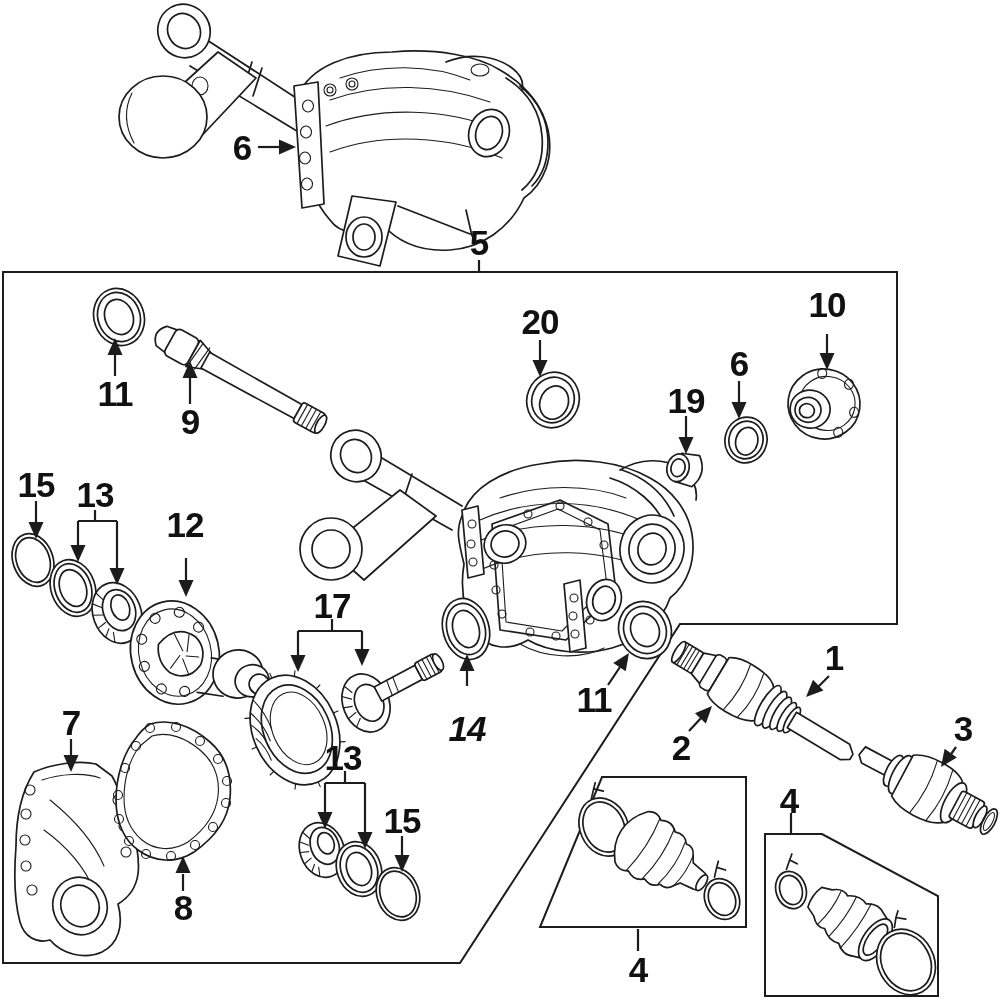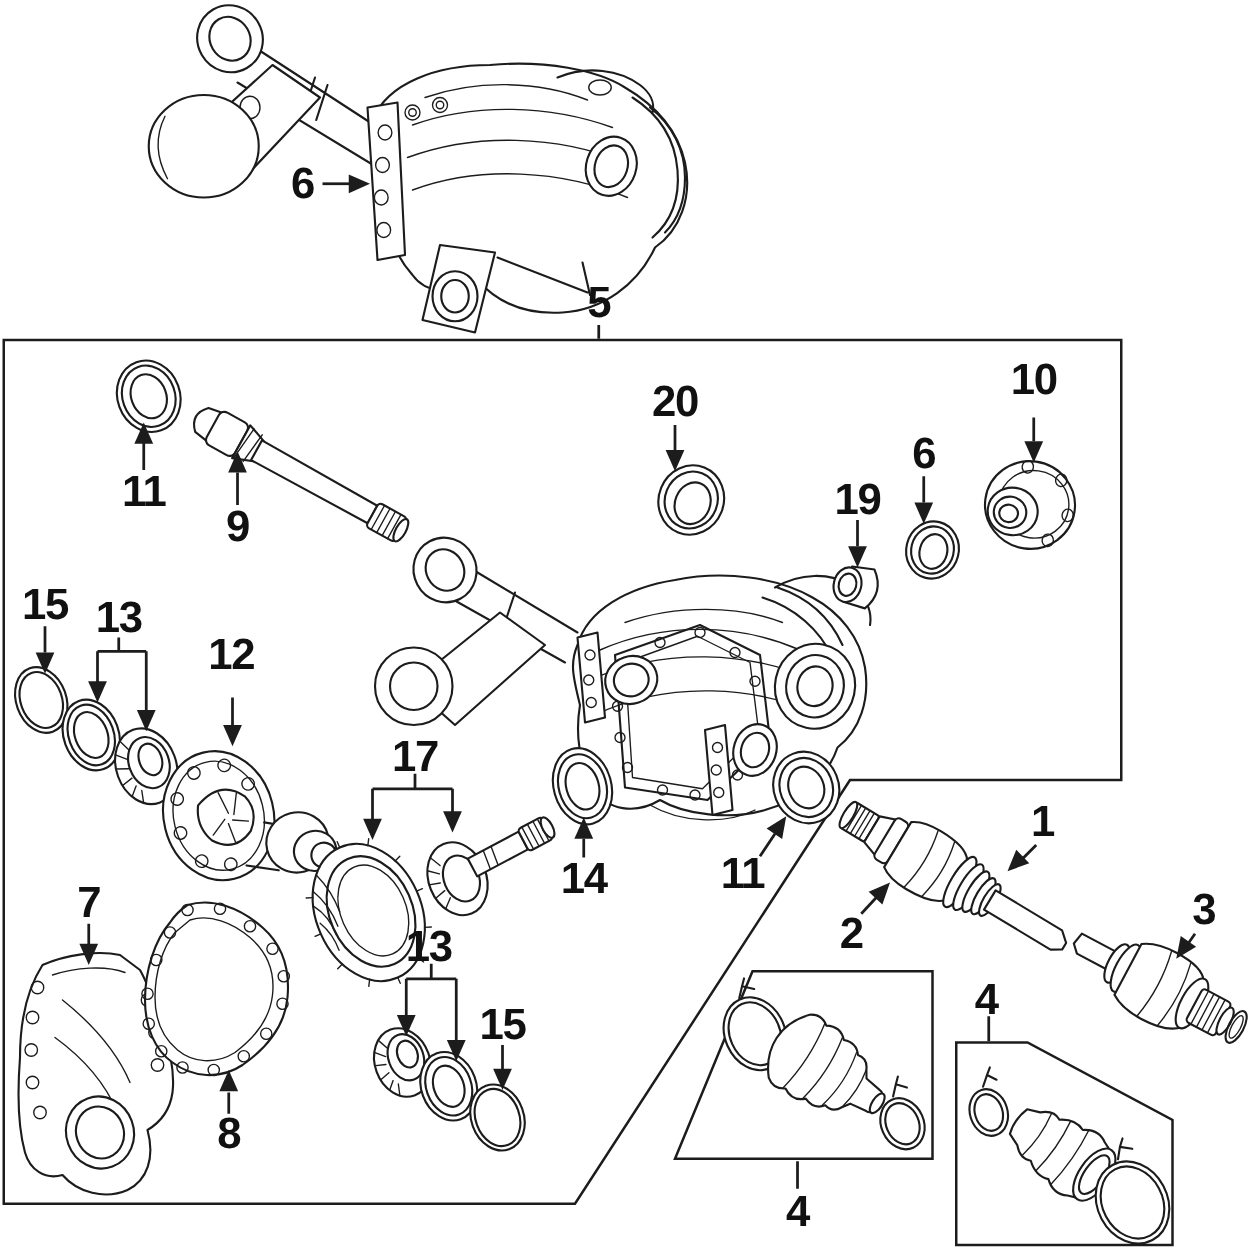--- a/index.html
+++ b/index.html
@@ -426,20 +426,20 @@
   <div class="callout" style="left: 242px; top: 147px;">6</div>
   <div class="callout" style="left: 71px; top: 722px;">7</div>
   <div class="callout" style="left: 183px; top: 907px;">8</div>
   <div class="callout" style="left: 190px; top: 421px;">9</div>
   <div class="callout" style="left: 827px; top: 304px;">10</div>
   <div class="callout" style="left: 115px; top: 393px;">11</div>
   <div class="callout" style="left: 594px; top: 699px;">11</div>
   <div class="callout" style="left: 185px; top: 524px;">12</div>
   <div class="callout" style="left: 95px; top: 494px;">13</div>
   <div class="callout" style="left: 343px; top: 757px;">13</div>
-  <div class="callout" style="left: 467px; top: 703px;">14</div>
+  <div class="callout" style="left: 467px; top: 728px; font-style: italic;">14</div>
   <div class="callout" style="left: 36px; top: 484px;">15</div>
   <div class="callout" style="left: 402px; top: 820px;">15</div>
   <div class="callout" style="left: 739px; top: 363px;">6</div>
   <div class="callout" style="left: 332px; top: 605px;">17</div>
   <div class="callout" style="left: 686px; top: 400px;">19</div>
   <div class="callout" style="left: 540px; top: 321px;">20</div>
 </div>
 
 </body></html>

